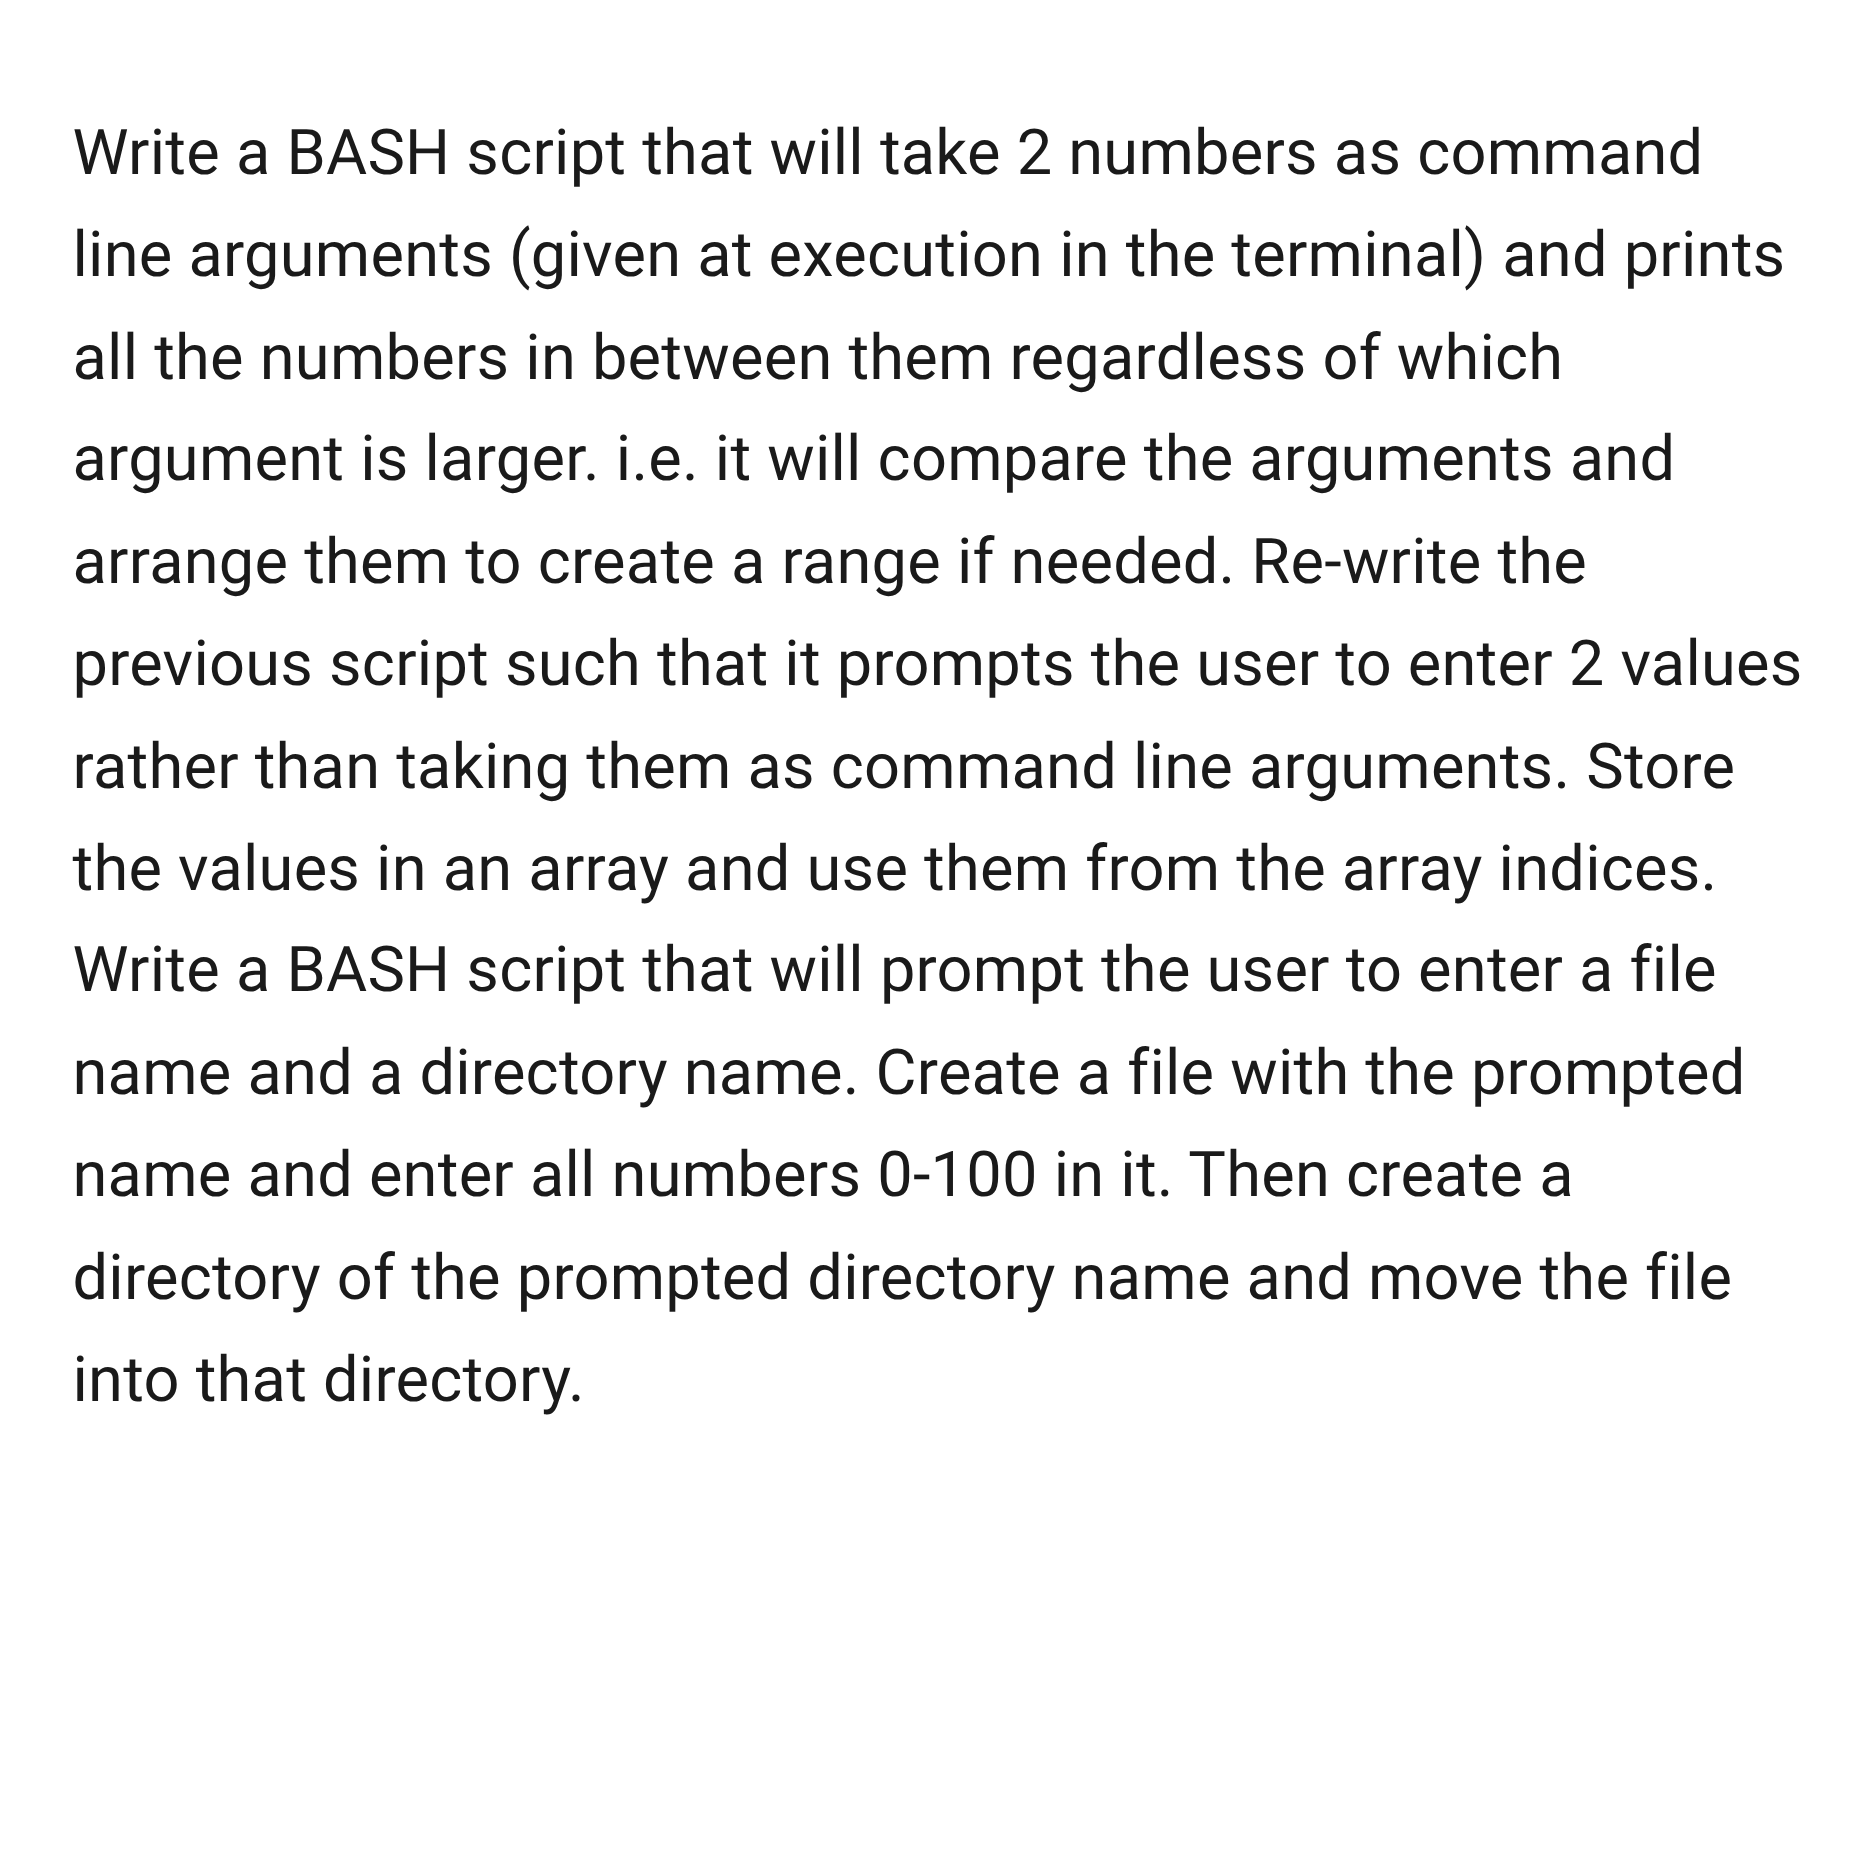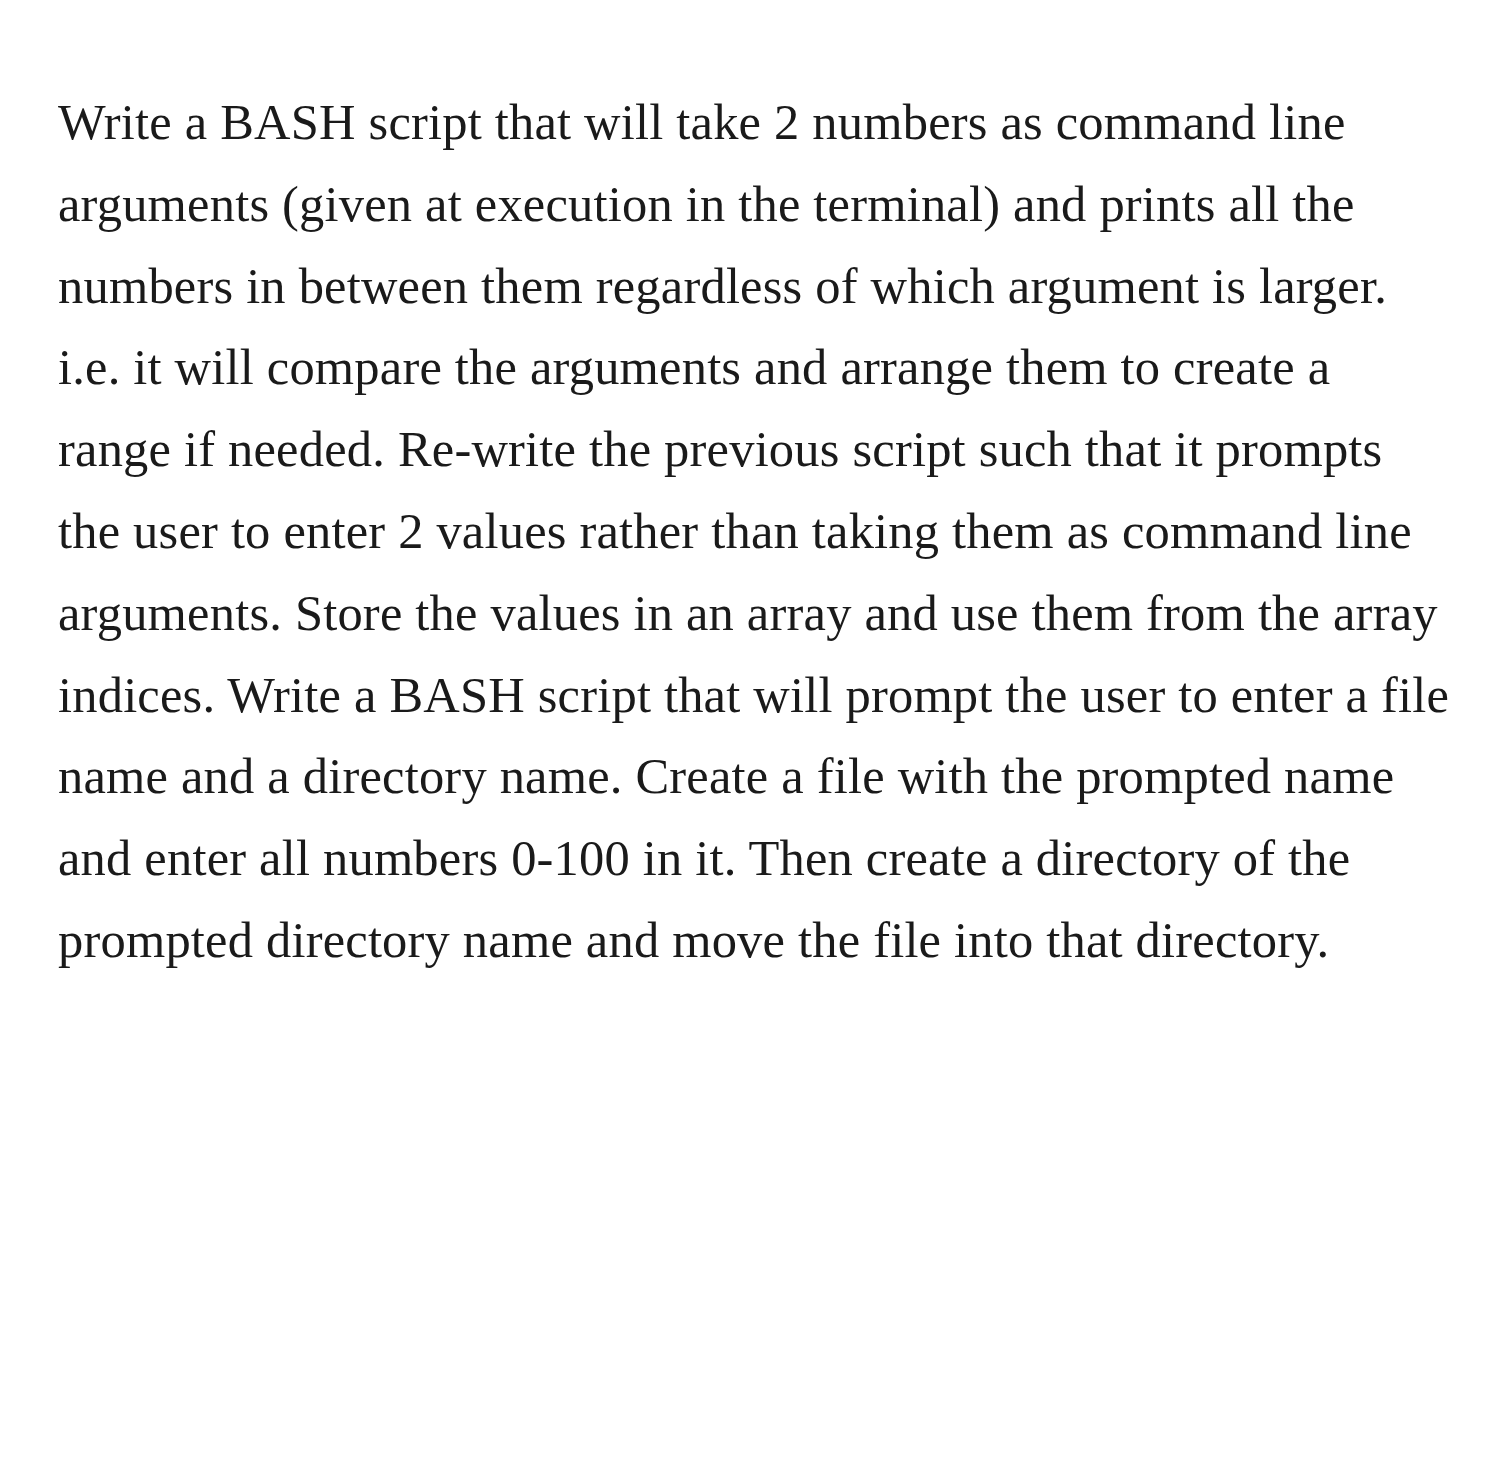--- a/index.html
+++ b/index.html
@@ -13,19 +13,18 @@
       width: 1500px;
       height: 1480px;
       padding: 82px 50px 82px 58px;
     }
     .text-content {
       font-size: 50.5px;
       line-height: 1.62;
       color: #1a1a1a;
       letter-spacing: 0.2px;
       font-weight: 400;
-      font-family: Liberation Serif, serif;
     }
   </style>
 </head>
 <body>
 
 <div class="text-content">Write a BASH script that will take 2 numbers as command line arguments (given at execution in the terminal) and prints all the numbers in between them regardless of which argument is larger. i.e. it will compare the arguments and arrange them to create a range if needed. Re-write the previous script such that it prompts the user to enter 2 values rather than taking them as command line arguments. Store the values in an array and use them from the array indices. Write a BASH script that will prompt the user to enter a file name and a directory name. Create a file with the prompted name and enter all numbers 0-100 in it. Then create a directory of the prompted directory name and move the file into that directory.</div>
 
 </body></html>

